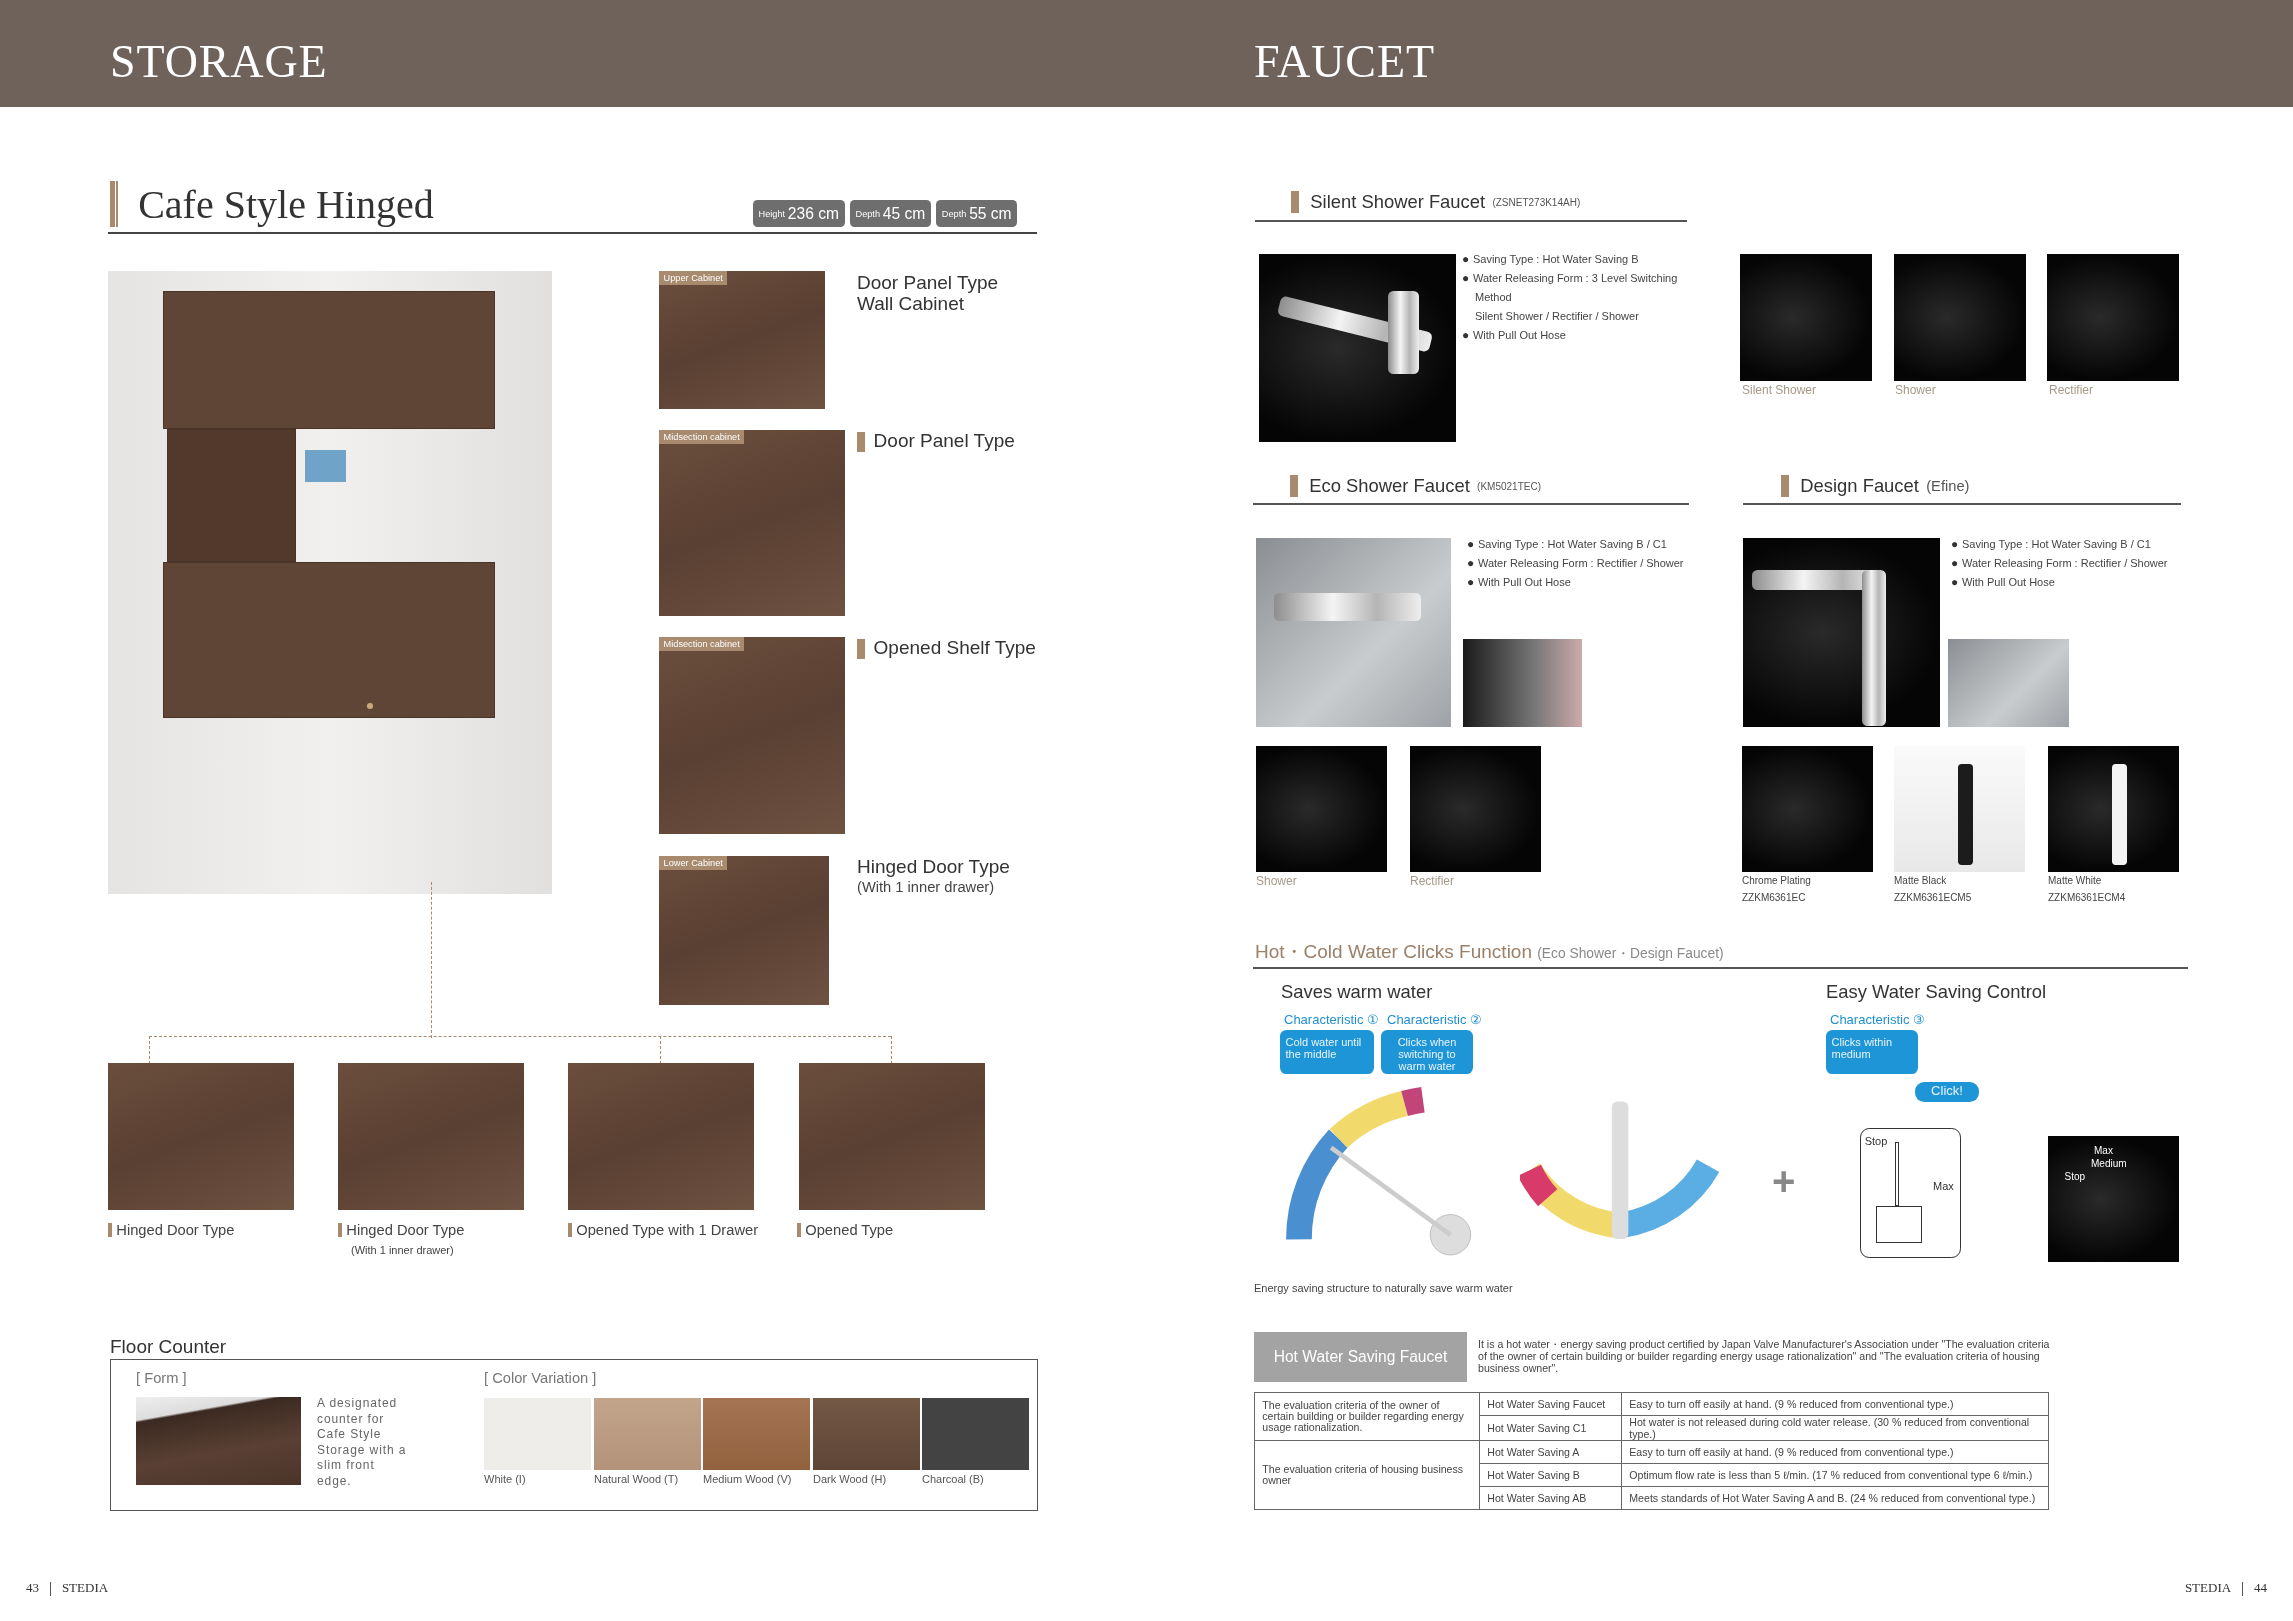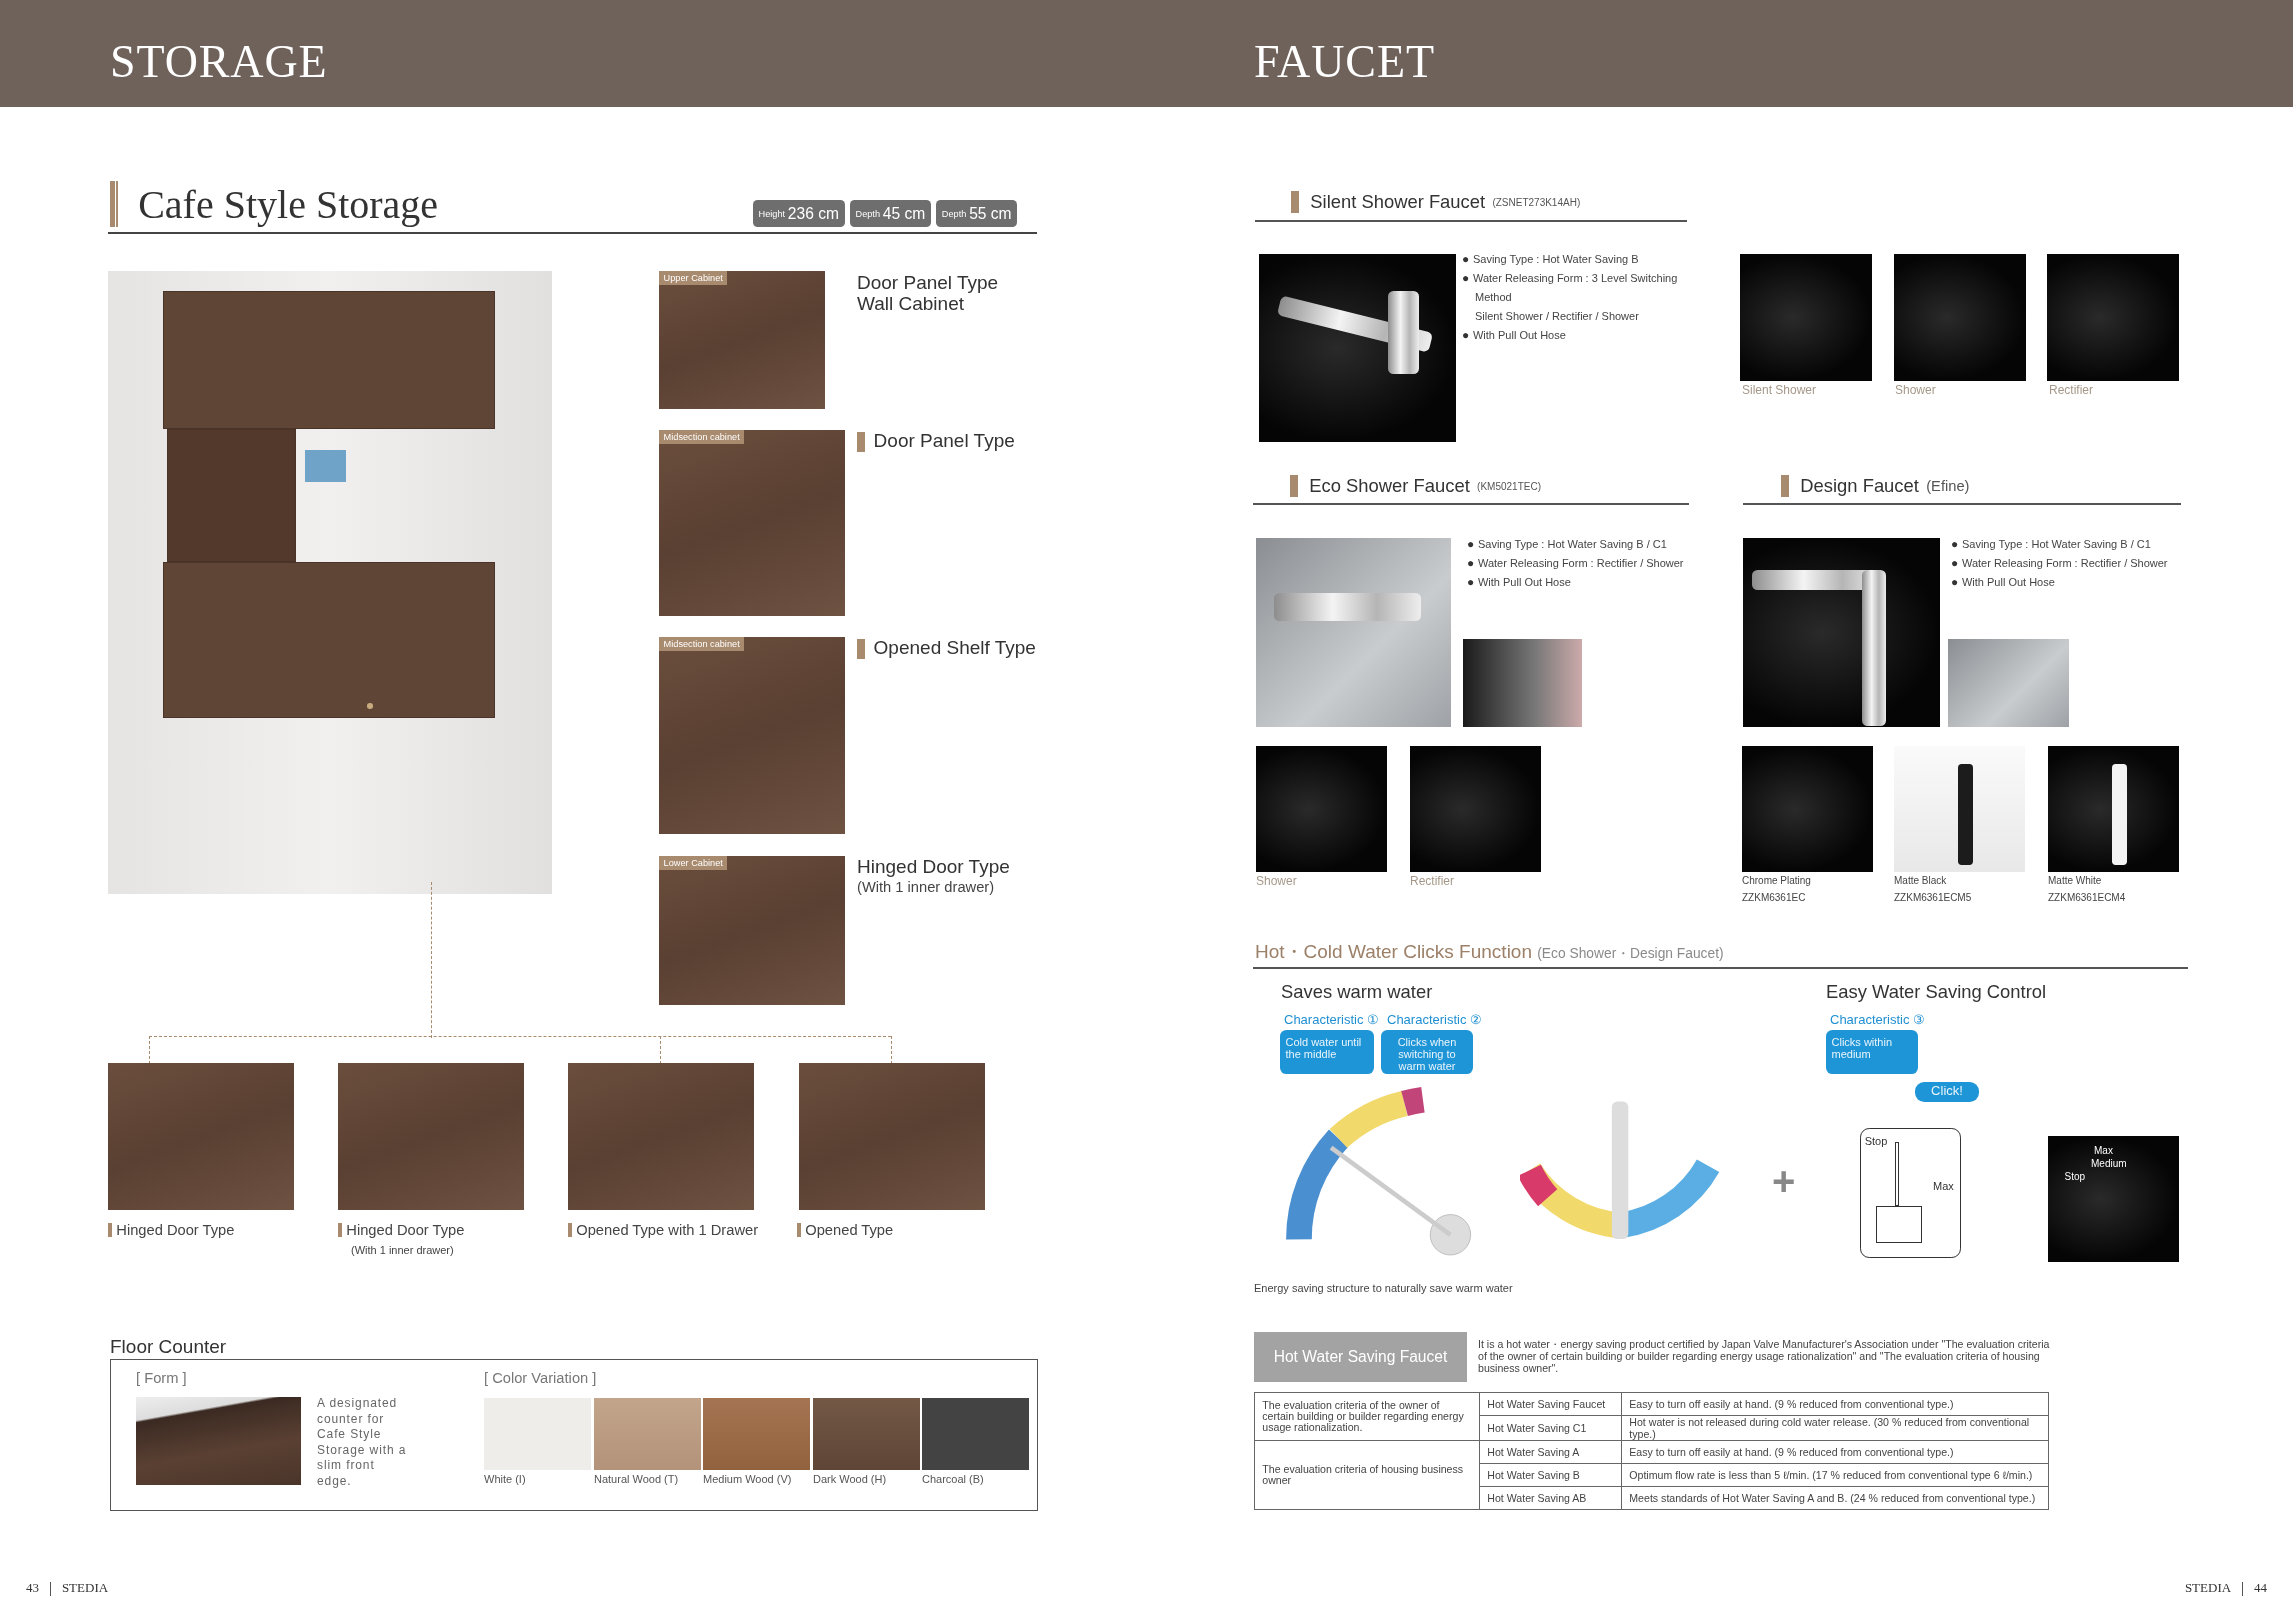--- a/index.html
+++ b/index.html
@@ -71,21 +71,21 @@
 </head>
 <body>
 
 <div class="band"></div>
 <div class="band-title" style="left:110px;">STORAGE</div>
 <div class="band-title" style="left:1254px;">FAUCET</div>
 
 <div class="abs cafe-title">
   <span class="bar"></span>
   <span class="bar2"></span>
-  <span class="t">Cafe Style Storage</span>
+  <span class="t">Cafe Style Hinged</span>
 </div>
 <div class="abs dims">
   <div class="dim">
       <small>Height</small>
       <span>236 cm</span>
     </div>
   <div class="dim">
       <small>Depth</small>
       <span>45 cm</span>
     </div>
@@ -119,21 +119,21 @@
   <span class="mini-bar"></span><span>Door Panel Type</span>
 </div>
 
 <div class="photo wood" style="left:659px;top:637px;width:186px;height:197px;">
   <span class="photo-tag">Midsection cabinet</span>
 </div>
 <div class="label-big" style="left:857px;top:637px;">
   <span class="mini-bar"></span><span>Opened Shelf Type</span>
 </div>
 
-<div class="photo wood" style="left:659px;top:856px;width:186px;height:149px;">
+<div class="photo wood" style="left:659px;top:856px;width:170px;height:149px;">
   <span class="photo-tag">Lower Cabinet</span>
 </div>
 <div class="label-big" style="left:857px;top:856px;">
   <span>Hinged Door Type</span>
   <small>(With 1 inner drawer)</small>
 </div>
 
 <div class="dotted-v" style="left:431px;top:882px;height:156px;"></div>
 <div class="dotted-h" style="left:149px;top:1036px;width:742px;"></div>
 <div class="dotted-v" style="left:149px;top:1036px;height:27.5px;"></div>

